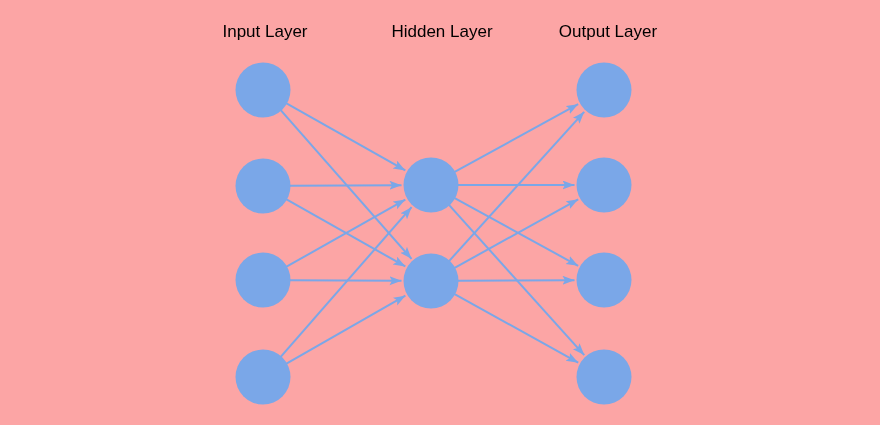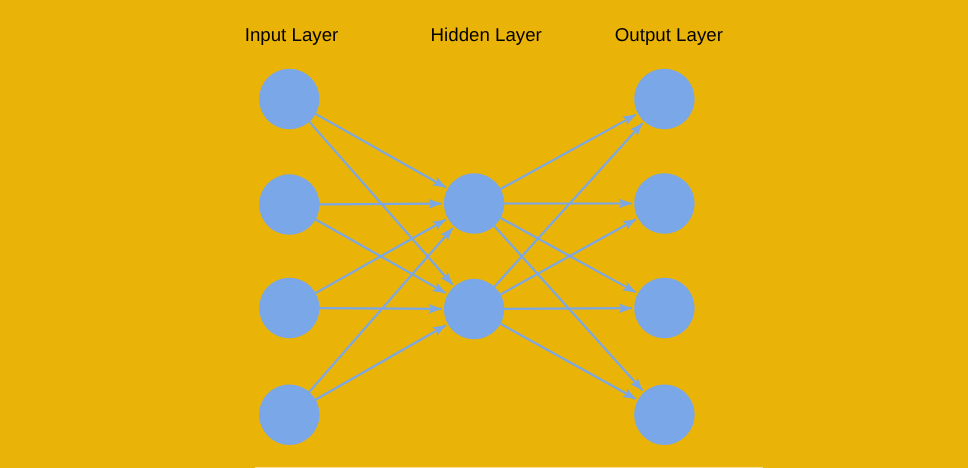--- a/index.html
+++ b/index.html
@@ -5,21 +5,21 @@
   html, body {
     margin: 0;
     padding: 0;
     background: #ffffff;
     font-family: "Liberation Sans", sans-serif;
   }
   .stage {
     position: relative;
     width: 880px;
     height: 425px;
-    background: #eab308;
+    background: #fca5a5;
     overflow: hidden;
   }
   svg text.layer-label {
     font-family: "Liberation Sans", sans-serif;
     font-size: 17px;
     fill: #000000;
   }
 </style>
 </head>
 <body>

